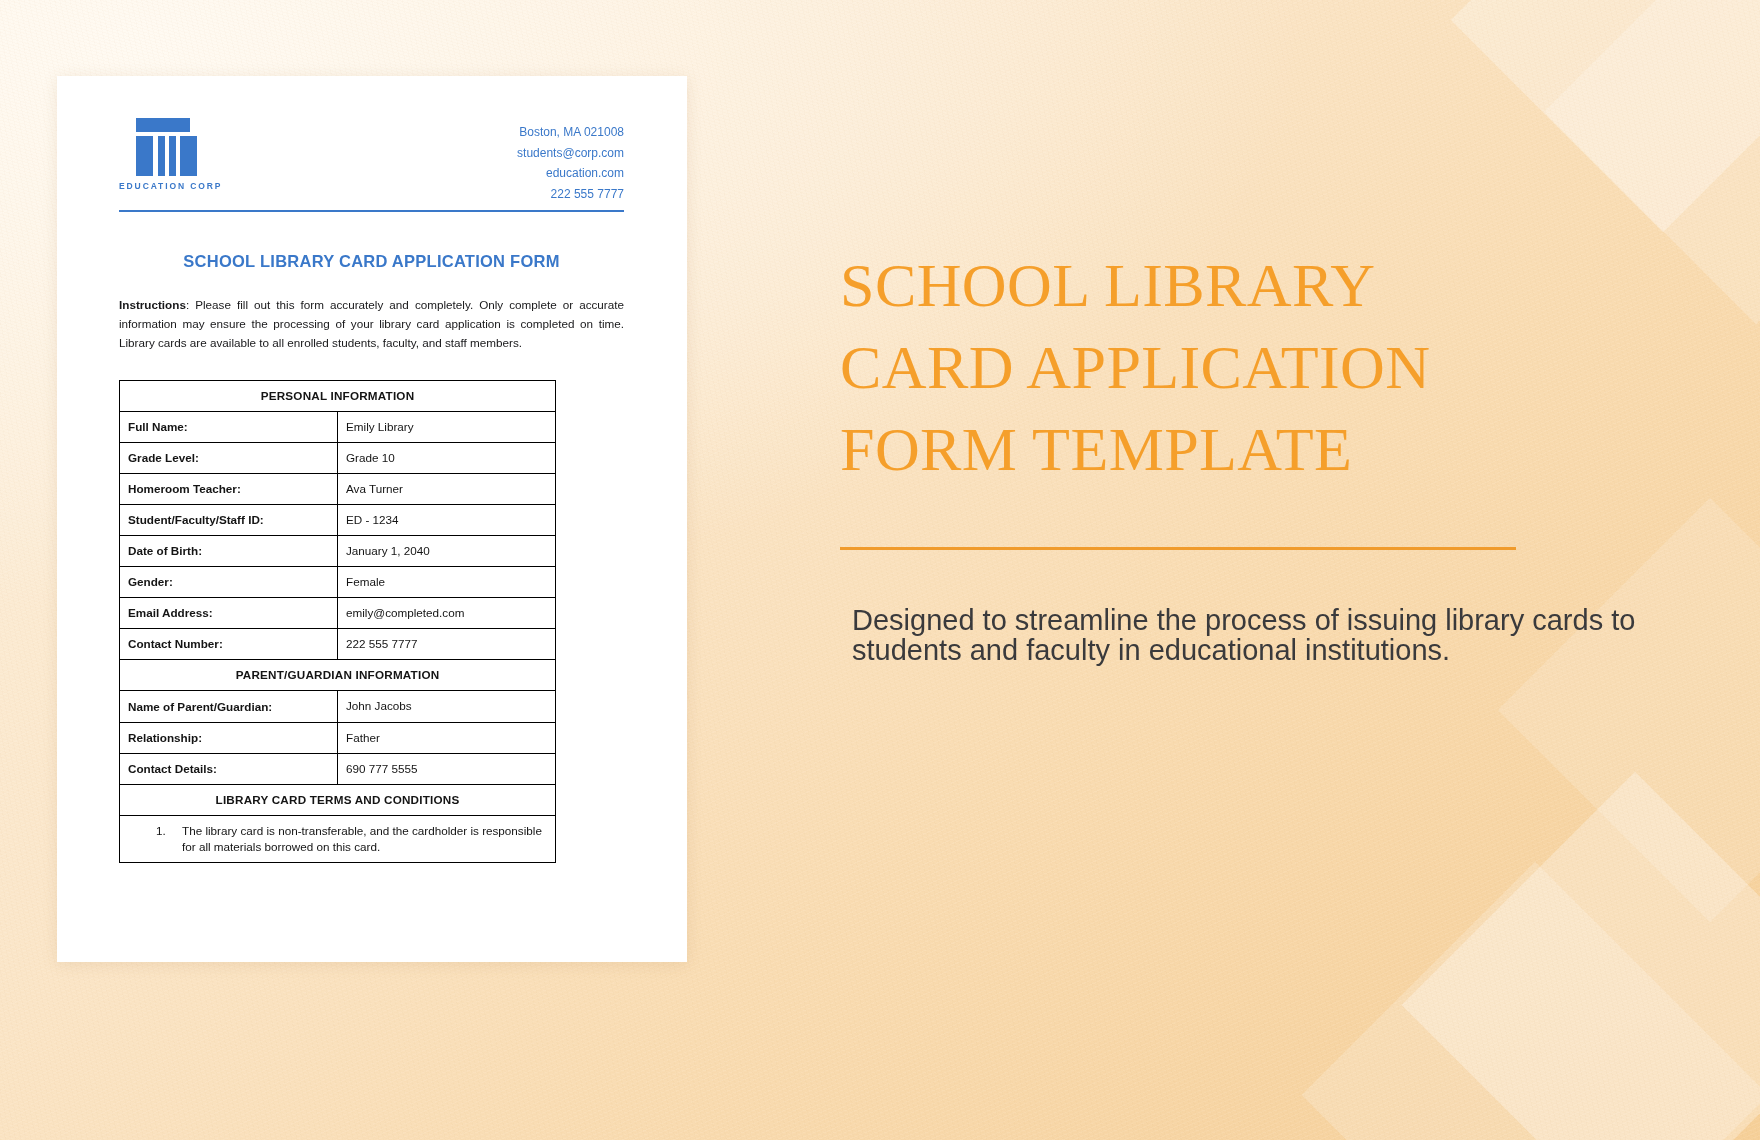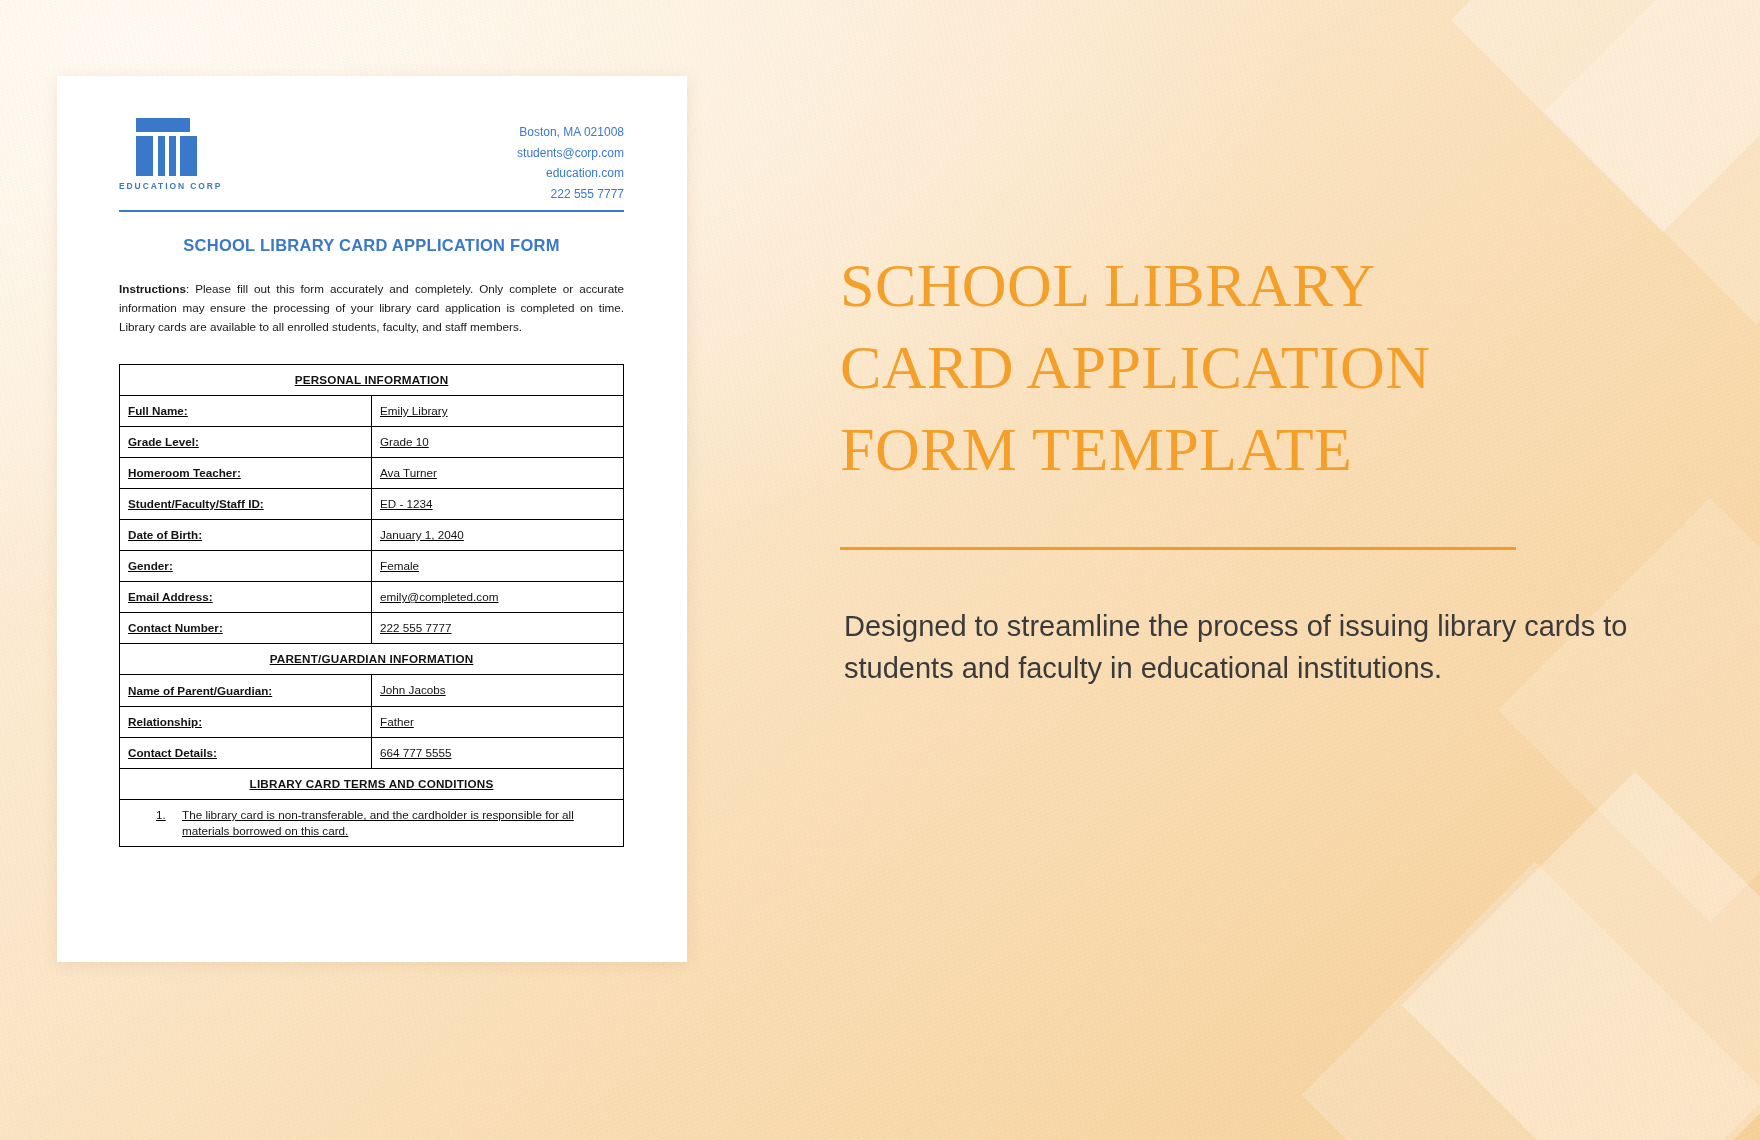--- a/index.html
+++ b/index.html
@@ -116,44 +116,43 @@
   }
 
   .rule {
     height: 2px;
     background: #3a78c9;
     margin-top: 4px;
     width: 505px;
   }
 
   .doc-title {
-    margin-top: 24px;
+    margin-top: 40px;
     text-align: center;
     font-size: 16.5px;
     font-weight: 700;
     letter-spacing: .25px;
     color: #3a78c9;
   }
 
   .instructions {
     margin-top: 24px;
     font-size: 11.7px;
     line-height: 19px;
     color: #18181a;
     text-align: justify;
   }
   .instructions b { font-weight: 700; }
 
   
   table.form {
     margin-top: 28px;
     border-collapse: collapse;
-    width: 505px;
+    width: 437px;
     table-layout: fixed;
-    text-decoration: underline;
   }
   table.form td {
     border: 1.3px solid #000;
     font-size: 11.7px;
     color: #141414;
     padding: 7px 8px;
     vertical-align: middle;
     line-height: 16px;
   }
   td.section {
@@ -205,25 +204,25 @@
   .promo-divider {
     position: absolute;
     left: 0;
     top: 547px;
     width: 676px;
     height: 3px;
     background: #f09b2c;
   }
   .promo-desc {
     position: absolute;
-    left: 4px;
+    left: 12px;
     top: 605px;
     width: 810px;
     font-size: 29px;
-    line-height: 42px;
+    line-height: 30px;
     color: #3a3a3c;
   }
 </style>
 </head>
 <body>
 
 <div class="canvas">
 
   <div class="chevrons">
     <div class="chev" style="left:1513px;top:-130px;width:300px;height:300px;transform:rotate(45deg);"></div>
@@ -307,21 +306,21 @@
           <tr>
             <td class="lab" style="line-height:17px;">Name of Parent/Guardian:</td>
             <td class="val" style="vertical-align:top;">John Jacobs</td>
           </tr>
           <tr>
             <td class="lab">Relationship:</td>
             <td class="val">Father</td>
           </tr>
           <tr>
             <td class="lab">Contact Details:</td>
-            <td class="val">664 777 5555</td>
+            <td class="val">690 777 5555</td>
           </tr>
 
           <tr>
             <td class="section" colspan="2">LIBRARY CARD TERMS AND CONDITIONS</td>
           </tr>
           <tr>
             <td class="term" colspan="2">
               <div class="term-row">
                 <span class="term-num">1.</span>
                 <span class="term-text">The library card is non-transferable, and the cardholder is responsible for all materials borrowed on this card.</span>

